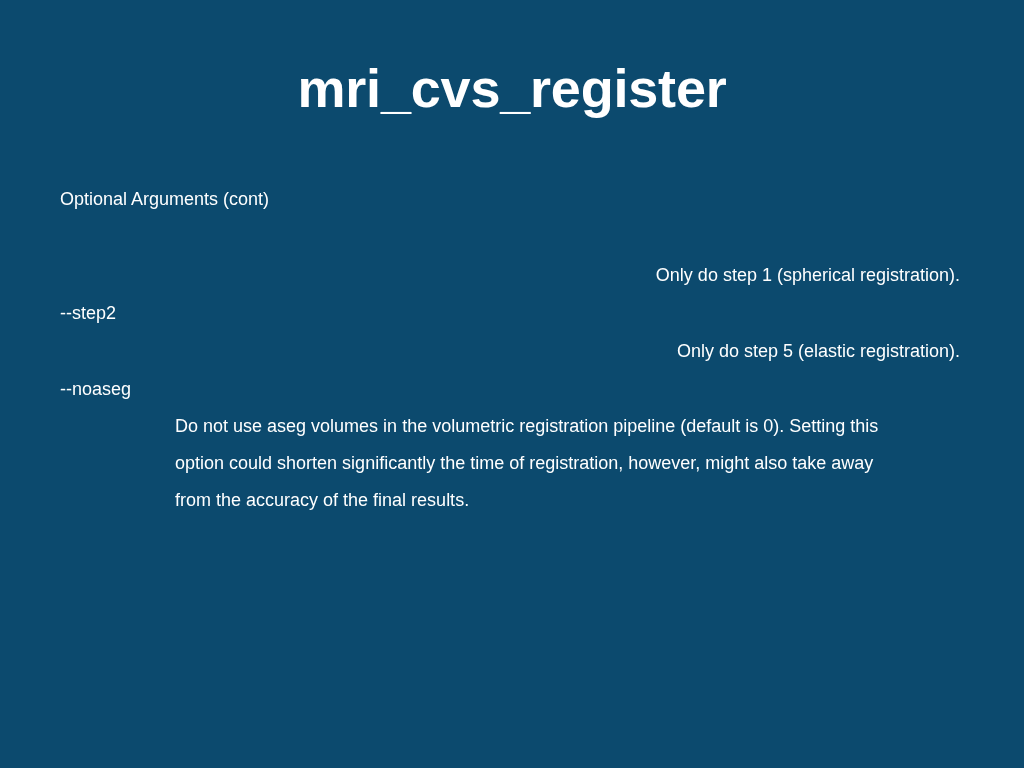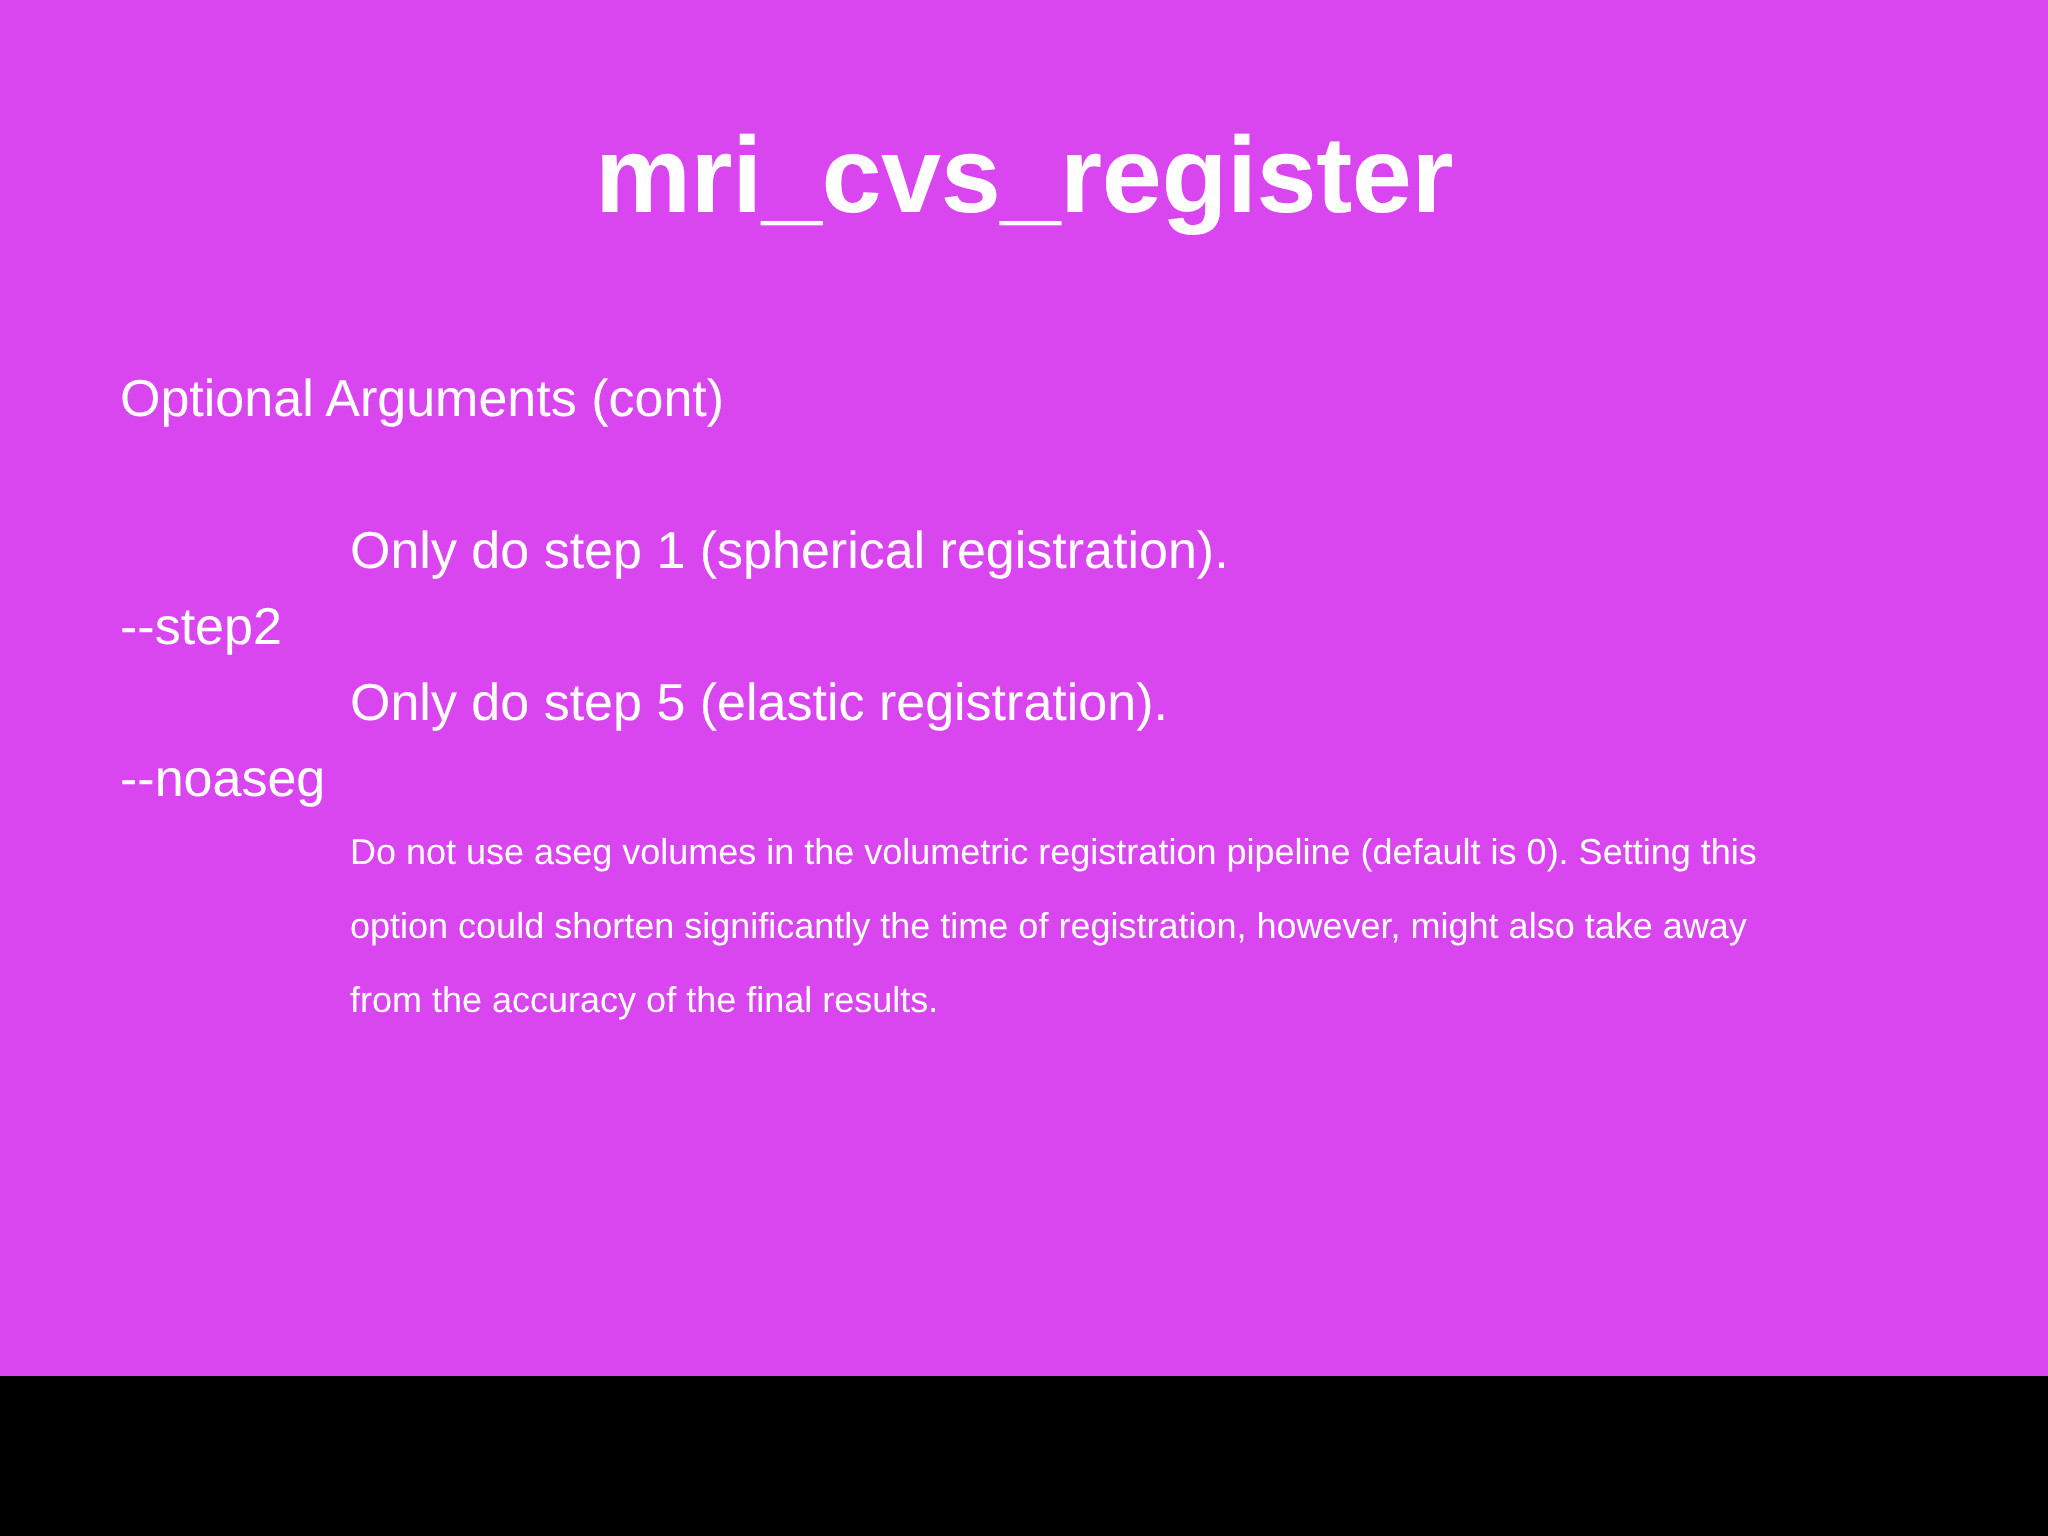--- a/index.html
+++ b/index.html
@@ -3,22 +3,22 @@
 <meta charset="utf-8">
 <style>
   html, body {
     margin: 0;
     padding: 0;
     background: #000000;
   }
   .slide {
     position: relative;
     width: 1024px;
-    height: 688px;
-    background: #d946ef;
+    height: 768px;
+    background: #0c4a6e;
     color: #ffffff;
     font-family: "Liberation Sans", sans-serif;
     overflow: hidden;
   }
   .slide-title {
     position: absolute;
     left: 0;
     top: 58px;
     width: 1024px;
     text-align: center;
@@ -29,34 +29,35 @@
     color: #ffffff;
     white-space: pre;
   }
   .body-block {
     position: absolute;
     left: 60px;
     top: 180px;
     width: 900px;
   }
   .line {
-    font-size: 26px;
+    font-size: 18px;
     line-height: 38px;
     color: #ffffff;
     white-space: pre-wrap;
     min-height: 38px;
   }
   .line.spacer {
     height: 38px;
   }
   .line.flag {
     padding-left: 0;
   }
   .line.desc {
     padding-left: 115px;
+    text-align: right;
   }
   .para {
     padding-left: 115px;
     font-size: 18px;
     line-height: 37px;
     width: 735px;
     color: #ffffff;
   }
 </style>
 </head>

